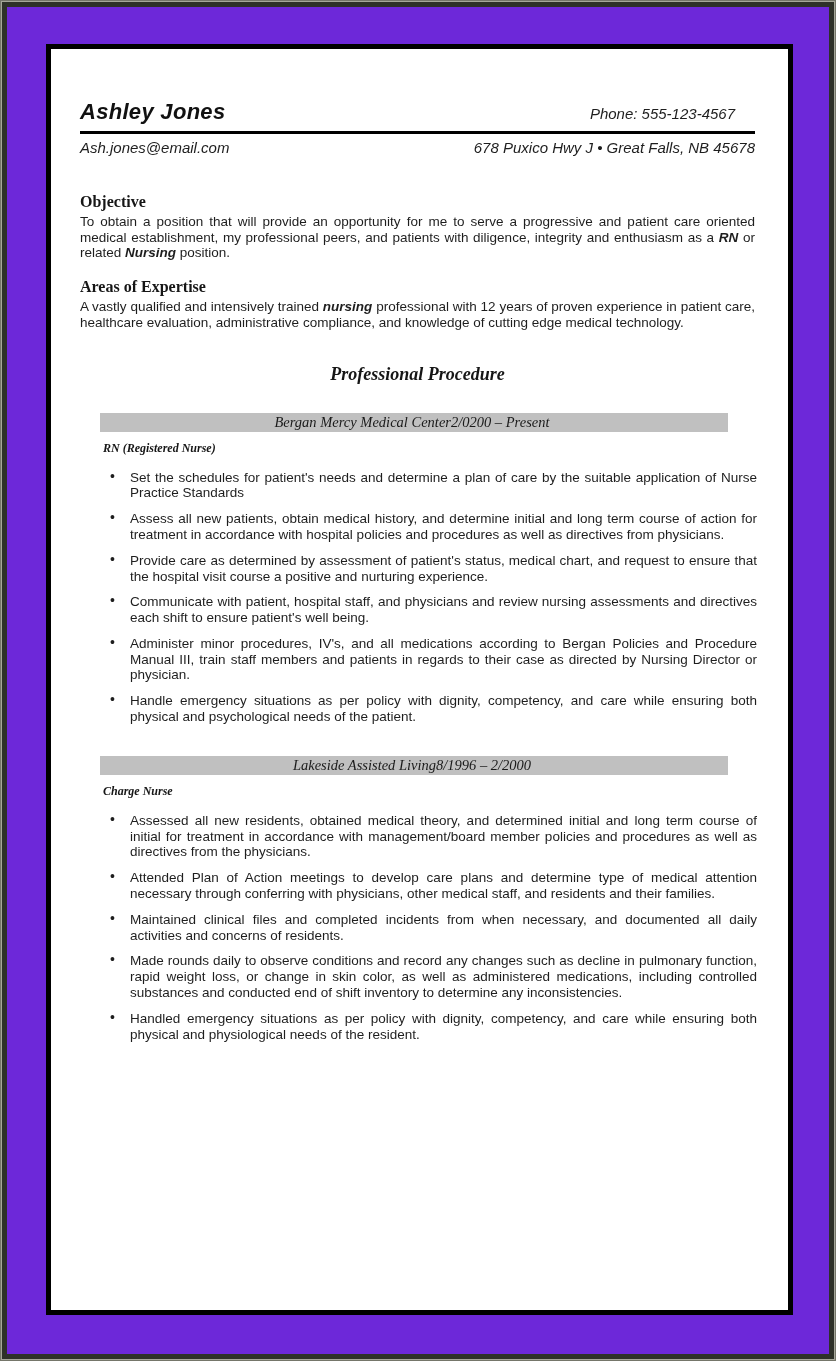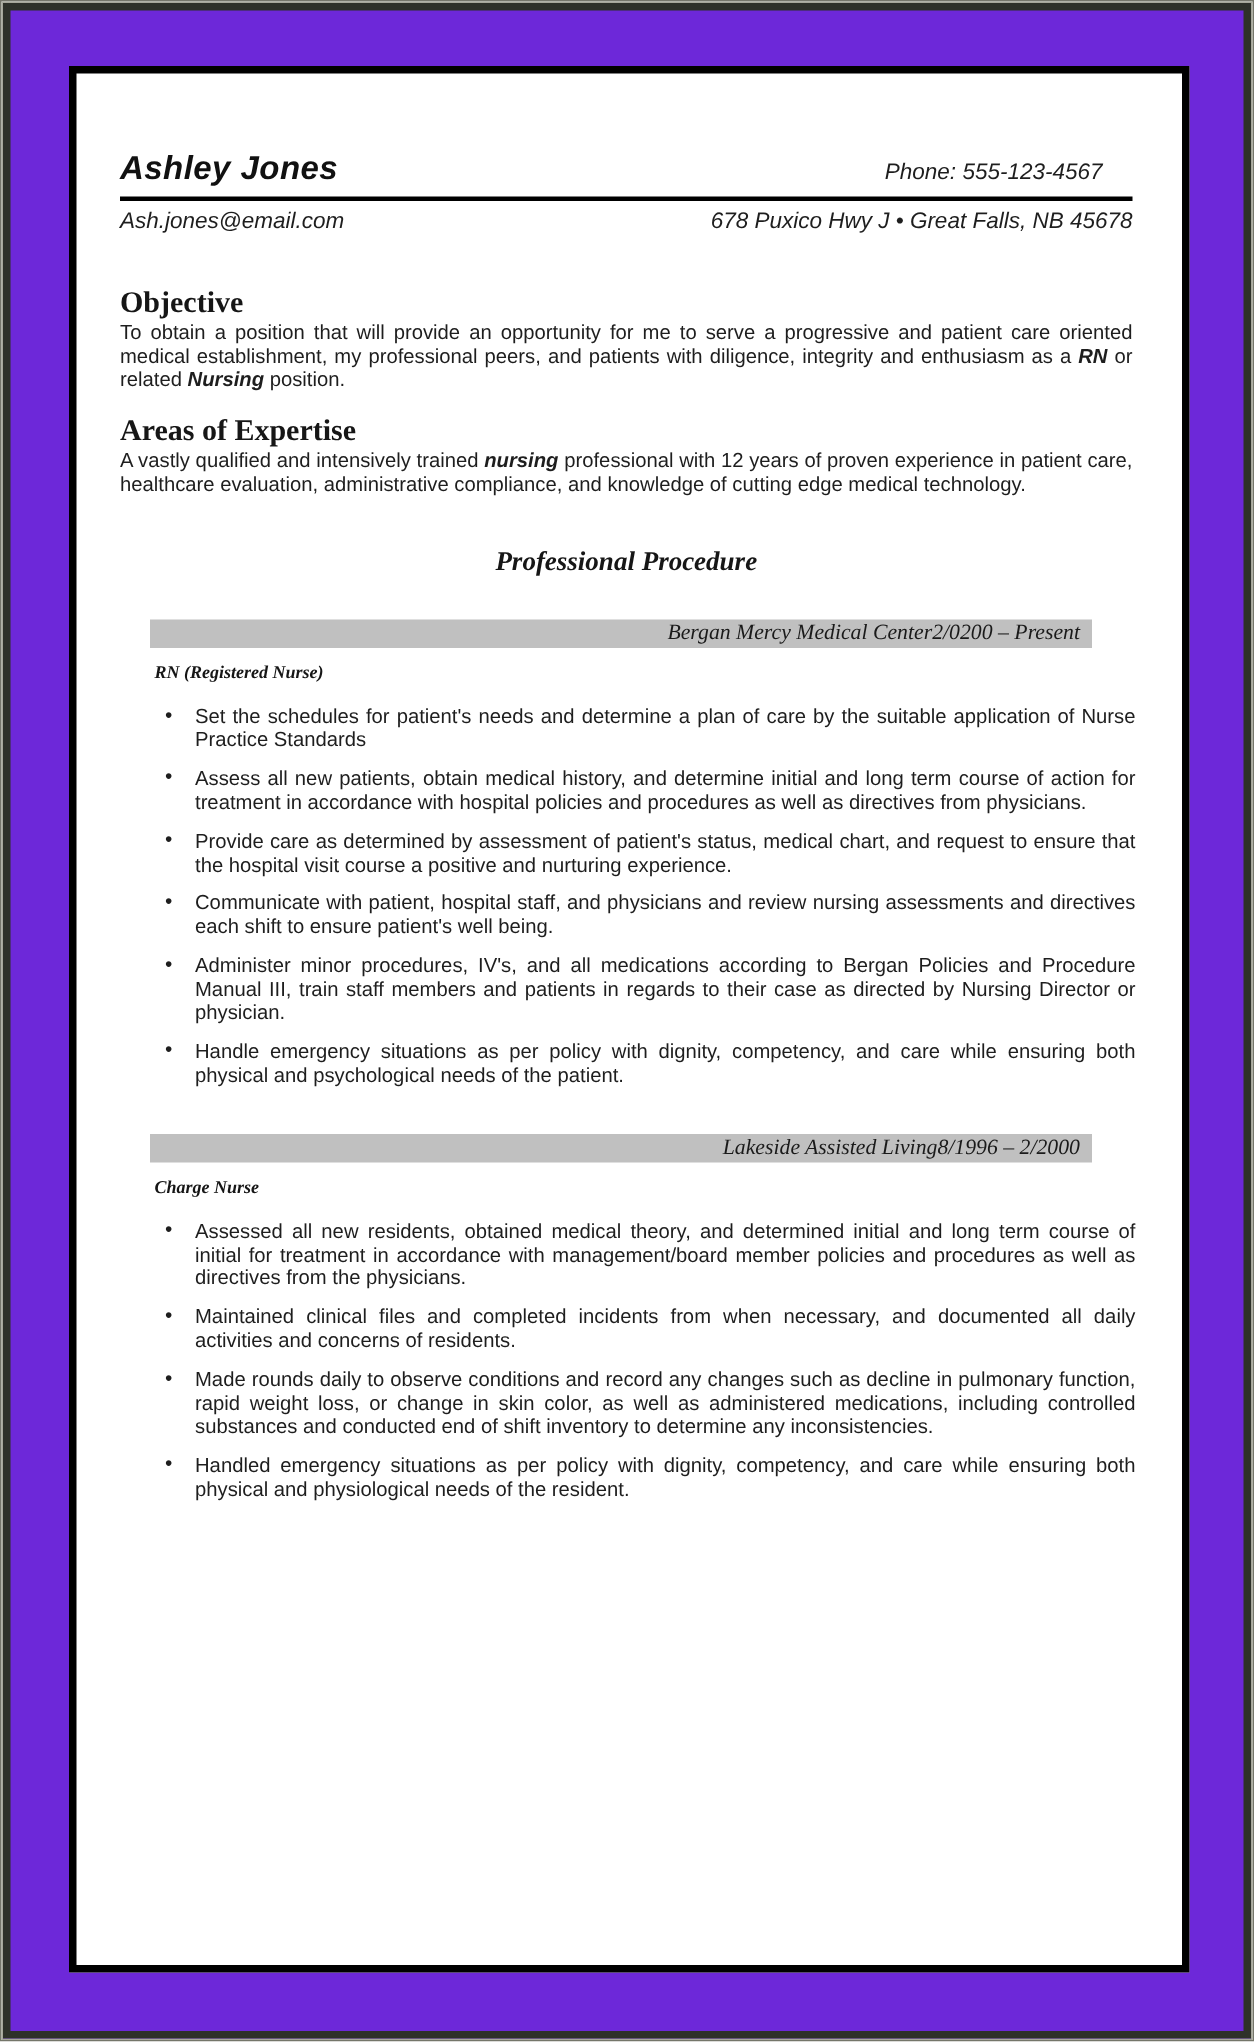--- a/index.html
+++ b/index.html
@@ -22,21 +22,21 @@
   
   .hdr-row1 { display: flex; justify-content: space-between; align-items: baseline; }
   .name { font-size: 22px; font-weight: bold; font-style: italic; letter-spacing: 0.3px; line-height: 26px; color: #111; }
   .phone { font-size: 15px; font-style: italic; margin-right: 20px; }
   .hdr-rule { border: none; border-top: 3px solid #000; margin: 6px 0 4px 0; }
   .hdr-row2 { display: flex; justify-content: space-between; font-size: 15px; font-style: italic; line-height: 19px; }
 
   
   .section-heading {
     font-family: "Liberation Serif", serif;
-    font-weight: bold; font-size: 20px; line-height: 18px;
+    font-weight: bold; font-size: 16px; line-height: 18px;
     color: #161616; margin: 0;
   }
   .objective-block { margin-top: 36px; }
   .expertise-block { margin-top: 17px; }
   .body-text {
     font-size: 13.5px; line-height: 15.7px;
     text-align: justify; margin: 3px 0 0 0;
   }
   .em { font-weight: bold; font-style: italic; }
 
@@ -47,21 +47,21 @@
     text-align: center; margin: 33px 0 0 0; color: #161616;
   }
 
   
   .job { margin-left: 20px; }
   .job-1 { margin-top: 28px; }
   .job-2 { margin-top: 31px; }
   .job-bar {
     width: 628px; box-sizing: border-box;
     background: #c0c0c0;
-    display: flex; justify-content: flex-end; align-items: baseline;
+    display: flex; justify-content: center; align-items: baseline;
     font-family: "Liberation Serif", serif; font-style: italic;
     font-size: 14.5px; line-height: 16px;
     padding: 1px 8px 2px 4px; color: #1a1a1a;
   }
   .job-title {
     font-family: "Liberation Serif", serif;
     font-weight: bold; font-style: italic;
     font-size: 12px; line-height: 17px;
     margin: 8px 0 0 3px; color: #161616;
   }
@@ -130,20 +130,21 @@
       </div>
 
       <div class="job job-2">
         <div class="job-bar">
           <span>Lakeside Assisted Living</span>
           <span>8/1996 – 2/2000</span>
         </div>
         <div class="job-title">Charge Nurse</div>
         <ul class="bullets">
           <li>Assessed all new residents, obtained medical theory, and determined initial and long term course of initial for treatment in accordance with management/board member policies and procedures as well as directives from the physicians.</li>
+          <li>Attended Plan of Action meetings to develop care plans and determine type of medical attention necessary through conferring with physicians, other medical staff, and residents and their families.</li>
           <li>Maintained clinical files and completed incidents from when necessary, and documented all daily activities and concerns of residents.</li>
           <li>Made rounds daily to observe conditions and record any changes such as decline in pulmonary function, rapid weight loss, or change in skin color, as well as administered medications, including controlled substances and conducted end of shift inventory to determine any inconsistencies.</li>
           <li>Handled emergency situations as per policy with dignity, competency, and care while ensuring both physical and physiological needs of the resident.</li>
         </ul>
       </div>
 
     </div>
    </div>
   </div>
  </div>

